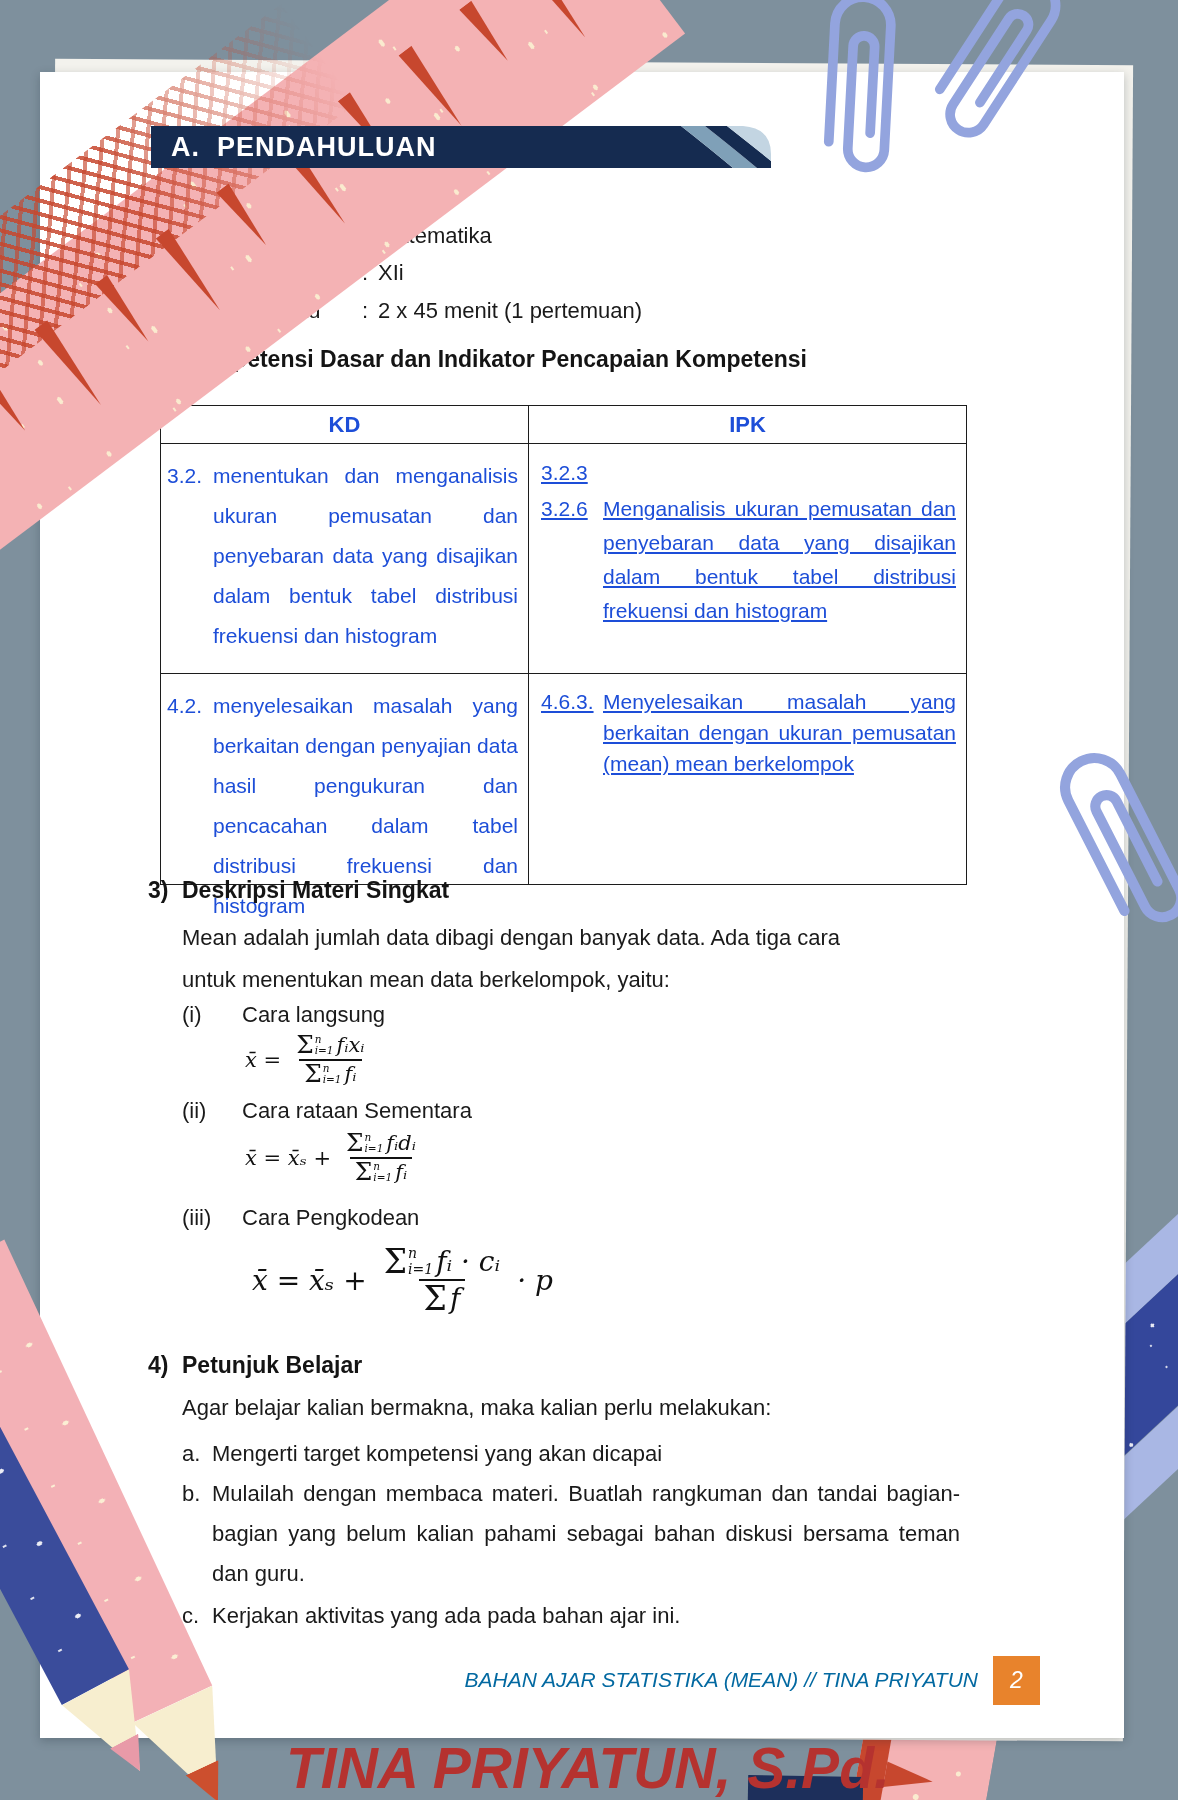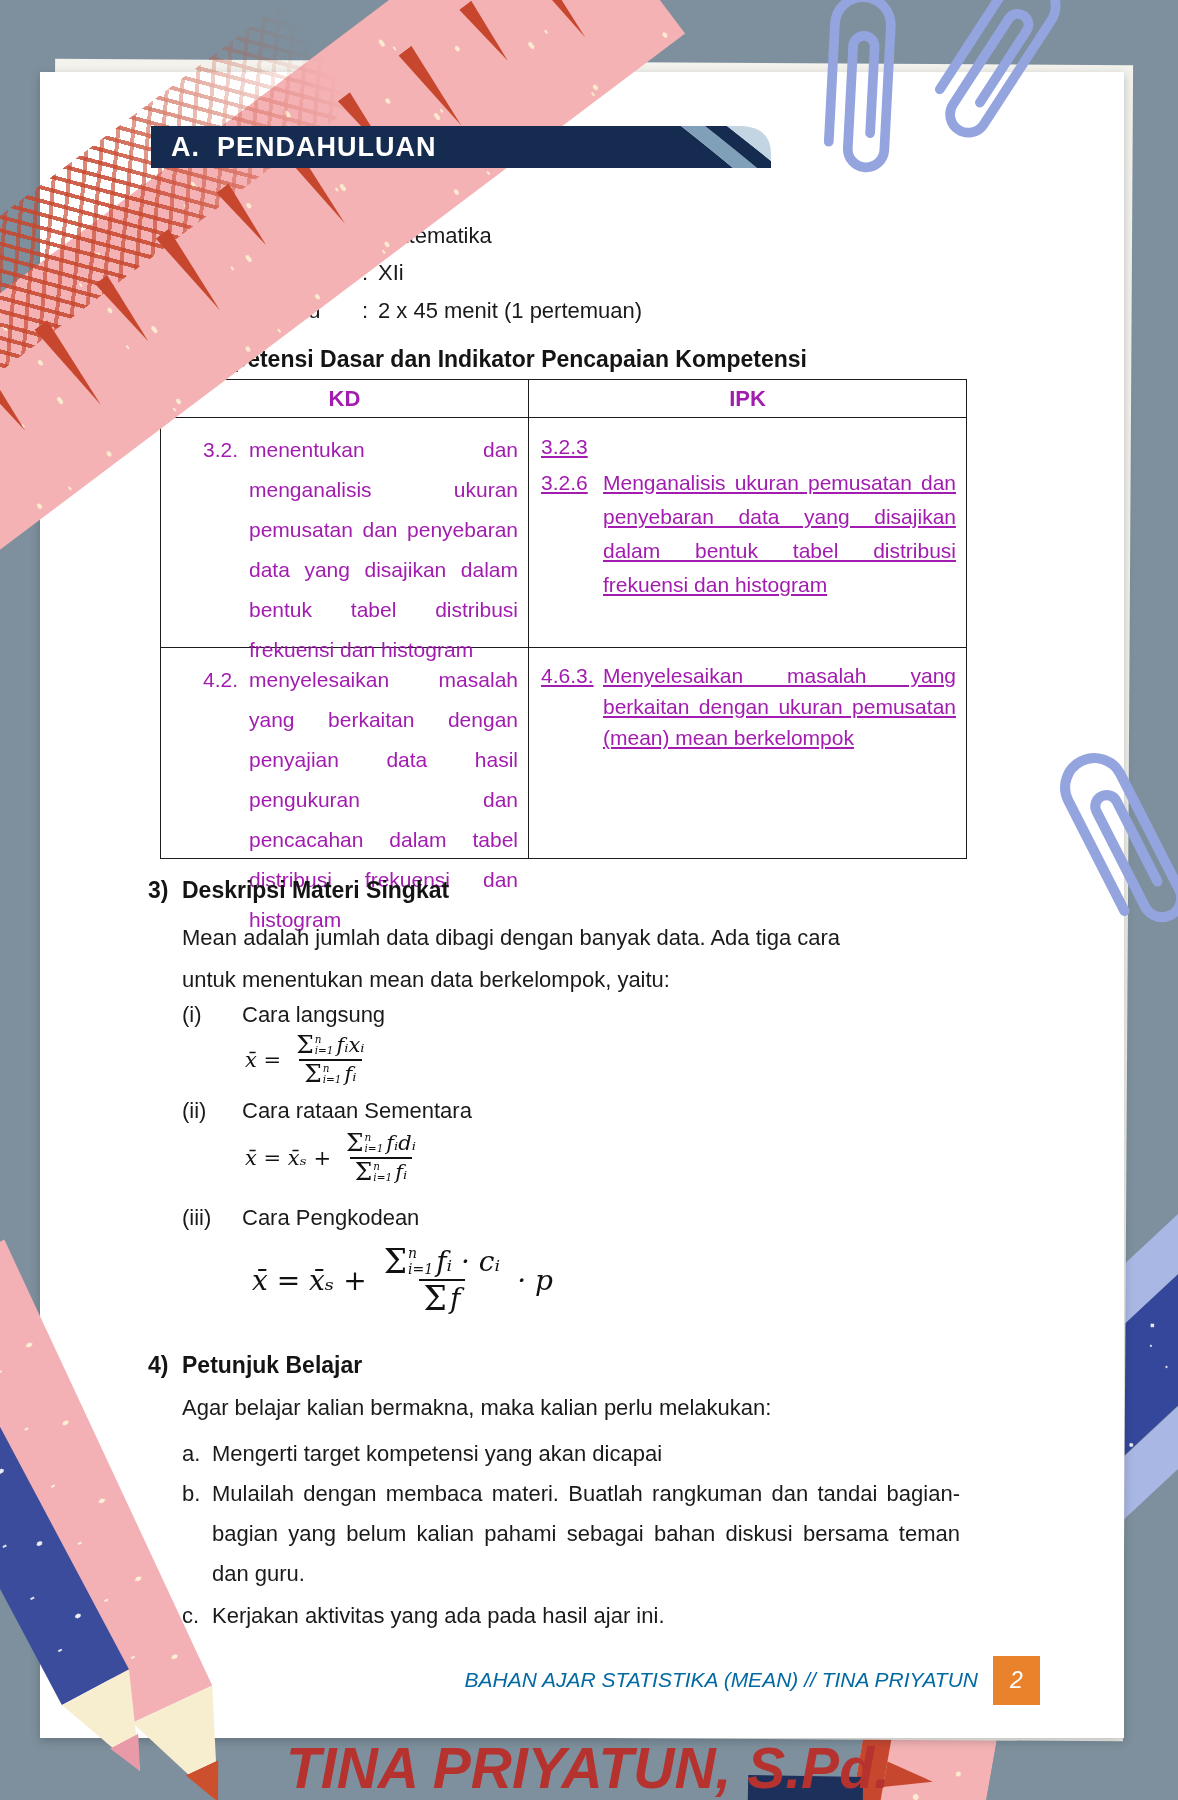--- a/index.html
+++ b/index.html
@@ -68,29 +68,29 @@
   .clip2{left:945px;top:-48px;transform:rotate(33deg);}
   .clip3{left:1075px;top:735px;transform:rotate(-27deg);}
 
   
   .sec-head{position:absolute;left:108px;display:flex;font-weight:bold;font-size:23px;color:#141414;}
   .sec-no{width:34px;flex:none;}
   .id-row{position:absolute;left:142px;display:flex;font-size:22px;color:#1a1a1a;}
   .id-label{width:180px;flex:none;}
   .id-colon{width:16px;flex:none;}
 
-  .ktable{position:absolute;left:120px;top:307px;width:805px;border:1.8px solid #1c1c1c;display:grid;
-          grid-template-columns:368px 1fr;grid-template-rows:38px 230px 210px;color:#a21caf;}
+  .ktable{position:absolute;left:120px;top:333px;width:805px;border:1.8px solid #1c1c1c;display:grid;
+          grid-template-columns:368px 1fr;grid-template-rows:38px 230px 210px;color:#1d4ed8;}
   .th{text-align:center;font-weight:bold;font-size:22px;display:flex;align-items:center;justify-content:center;
       border-bottom:1.8px solid #1c1c1c;}
   .br{border-right:1.8px solid #1c1c1c;}
   .rb{border-bottom:1.8px solid #1c1c1c;}
   .kd-cell{padding:12px 10px 0 6px;font-size:21px;}
   .kd{display:flex;line-height:40px;text-align:justify;}
-  .kd-no{width:46px;flex:none;margin-left:36px;}
+  .kd-no{width:46px;flex:none;}
   .kd-text{flex:1;}
   .ipk-cell{padding:12px 10px 0 12px;font-size:21px;}
   .ipk-item{display:flex;line-height:34px;text-align:justify;margin-bottom:2px;text-decoration:underline;}
   .ipk-item.lh31{line-height:31px;}
   .ipk-no{width:62px;flex:none;}
   .ipk-text{flex:1;}
 
   .para{position:absolute;left:142px;font-size:22px;color:#1a1a1a;line-height:42px;}
   .m-row{position:absolute;left:142px;display:flex;font-size:22px;color:#1a1a1a;}
   .m-label{width:60px;flex:none;}
@@ -302,21 +302,21 @@
     <div class="p-item" style="top:1362px;">
       <span class="p-no">a.</span>
       <span class="p-text">Mengerti target kompetensi yang akan dicapai</span>
     </div>
     <div class="p-item" style="top:1402px;">
       <span class="p-no">b.</span>
       <span class="p-text">Mulailah dengan membaca materi. Buatlah rangkuman dan tandai bagian-bagian yang belum kalian pahami sebagai bahan diskusi bersama teman dan guru.</span>
     </div>
     <div class="p-item" style="top:1524px;">
       <span class="p-no">c.</span>
-      <span class="p-text">Kerjakan aktivitas yang ada pada hasil ajar ini.</span>
+      <span class="p-text">Kerjakan aktivitas yang ada pada bahan ajar ini.</span>
     </div>
 
     <div class="footer-line">BAHAN AJAR STATISTIKA (MEAN) // TINA PRIYATUN</div>
     <div class="page-box">2</div>
   </div>
 
   <div class="banner">
     <div class="banner-solid">
       <span class="banner-title">A.  PENDAHULUAN</span>
     </div>

